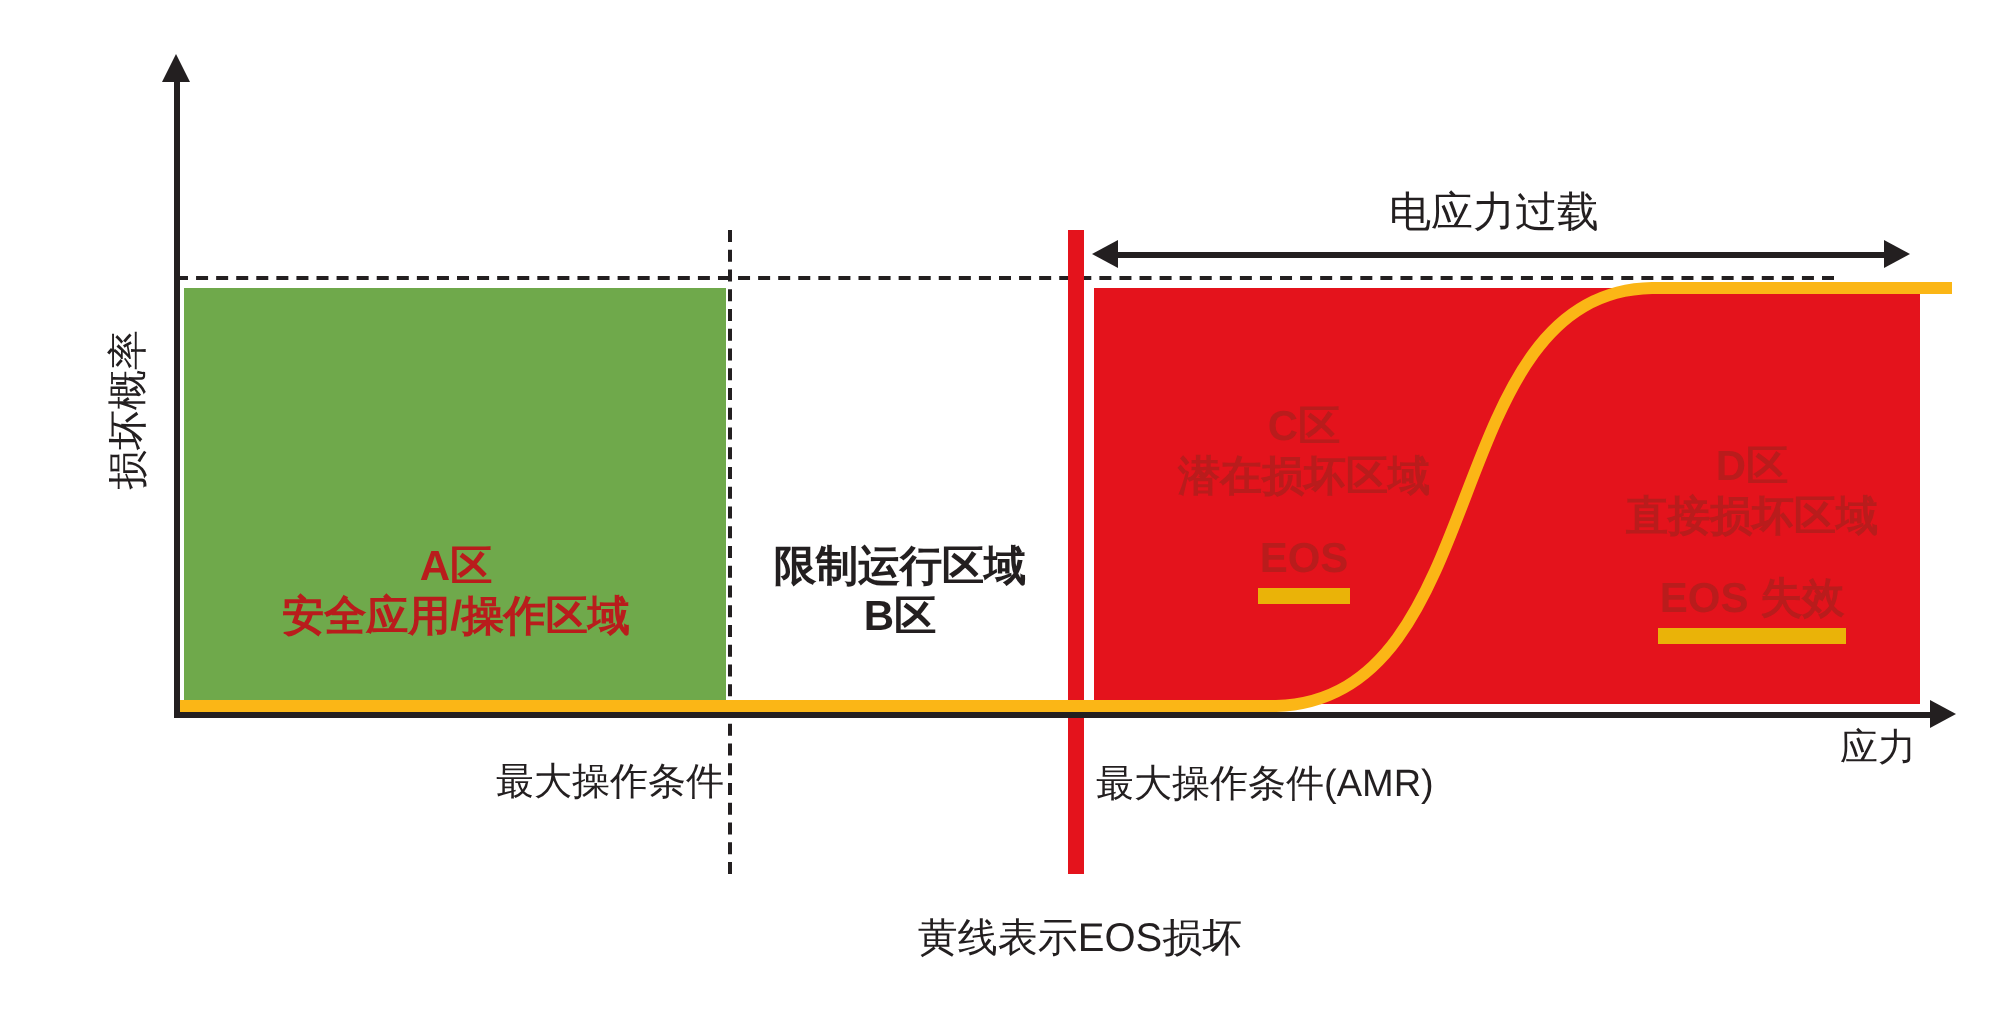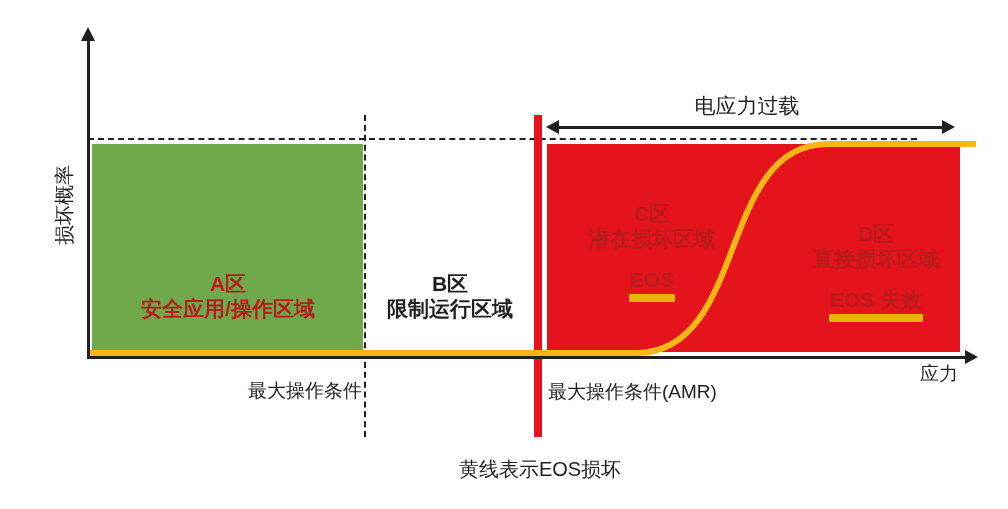--- a/index.html
+++ b/index.html
@@ -76,22 +76,22 @@
   <svg class="curve-svg" viewBox="0 0 1008 509">
     <path d="M 90 353 L 638 353 C 748 350 718 146 826 144 L 976 144" fill="none" stroke="#FBB616" stroke-width="6"></path>
   </svg>
 
   <div class="zone-label two-line white zone-a-label">
     <div>A区</div>
     <div>安全应用/操作区域</div>
   </div>
 
   <div class="zone-label two-line zone-b-label">
+    <div>限制运行区域</div>
     <div>B区</div>
-    <div>限制运行区域</div>
   </div>
 
   <div class="zone-label three-line white zone-c-label">
     <div>C区</div>
     <div>潜在损坏区域</div>
     <div><span class="eos-line">EOS</span></div>
   </div>
 
   <div class="zone-label three-line white zone-d-label">
     <div>D区</div>

